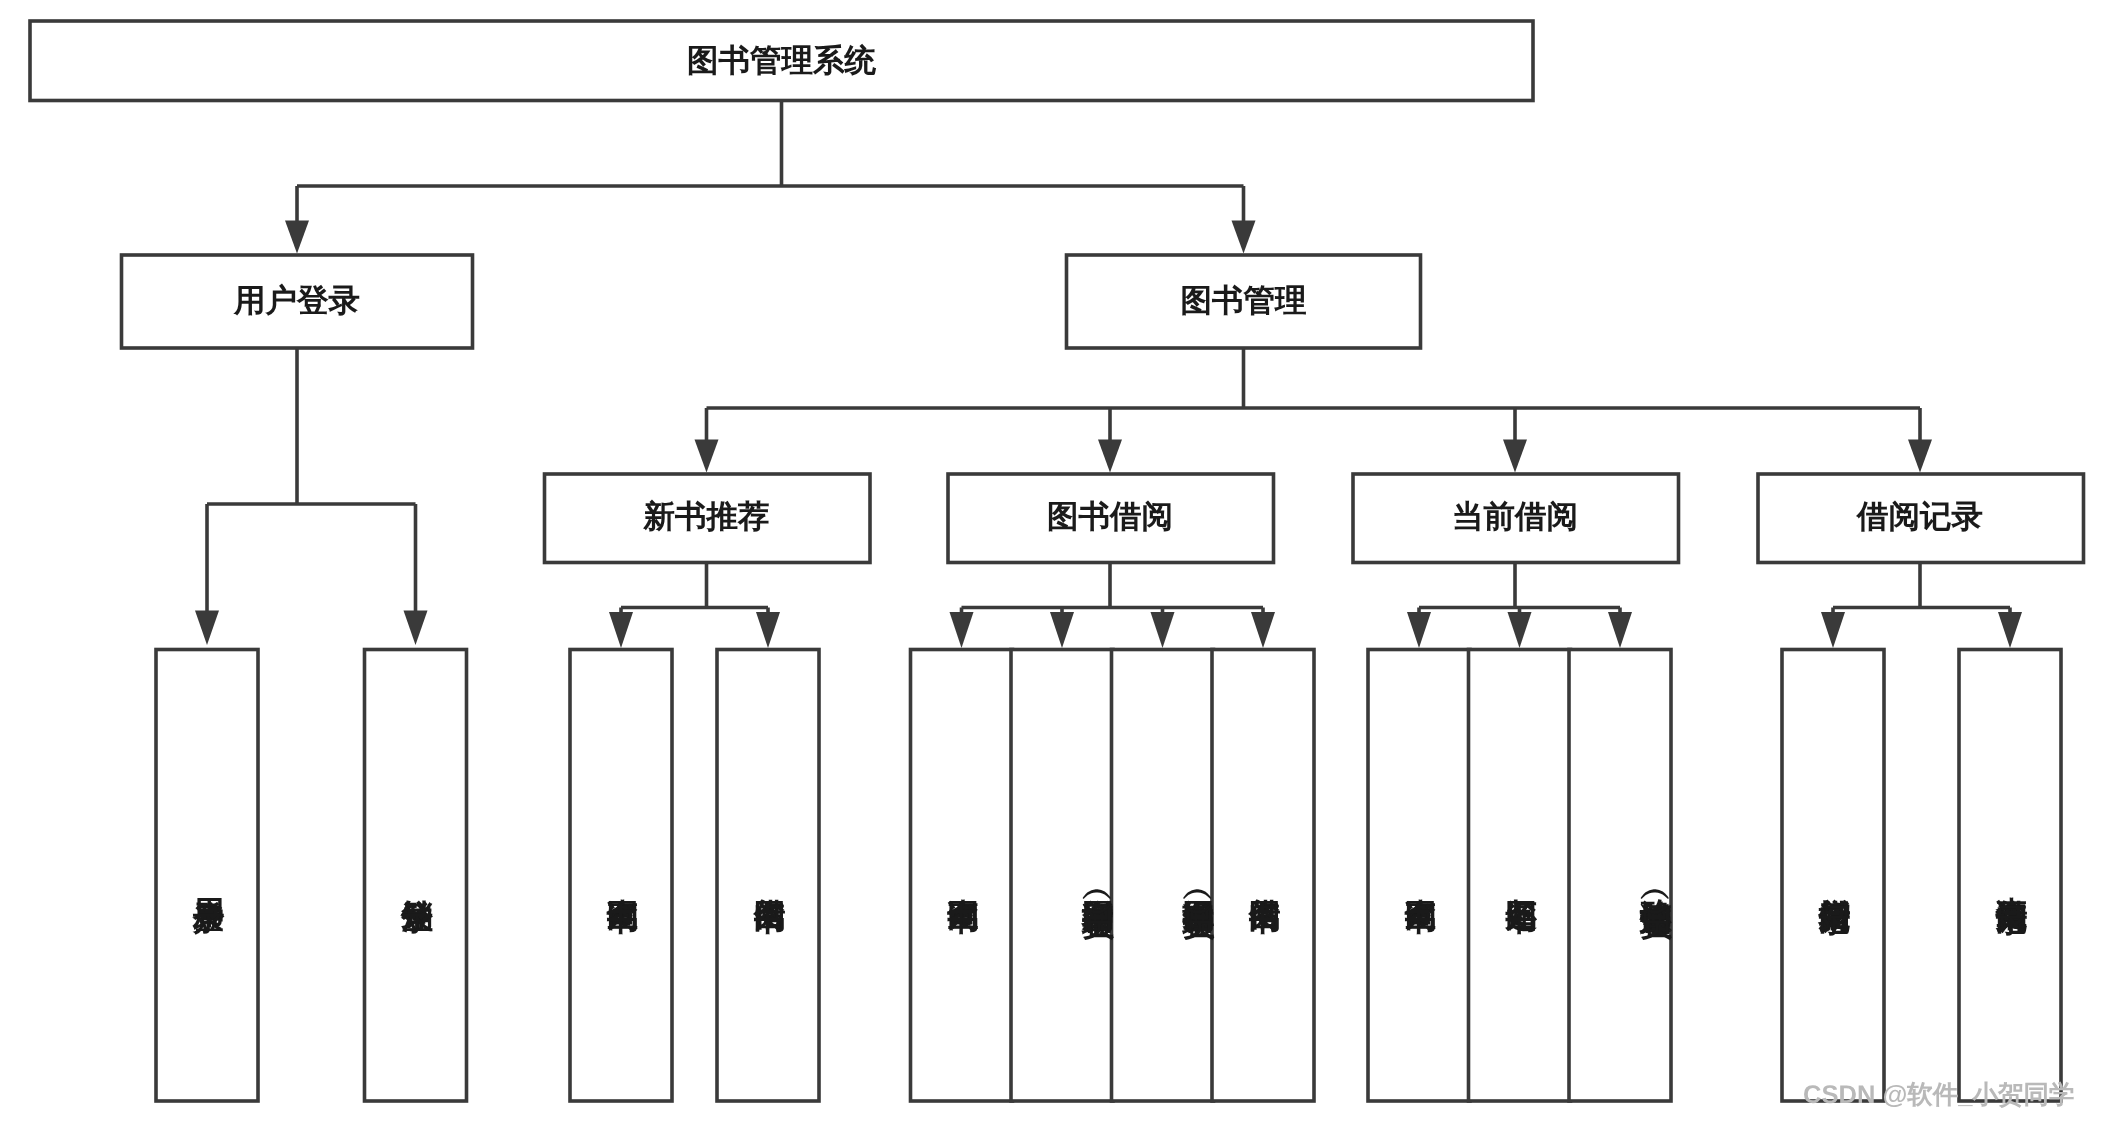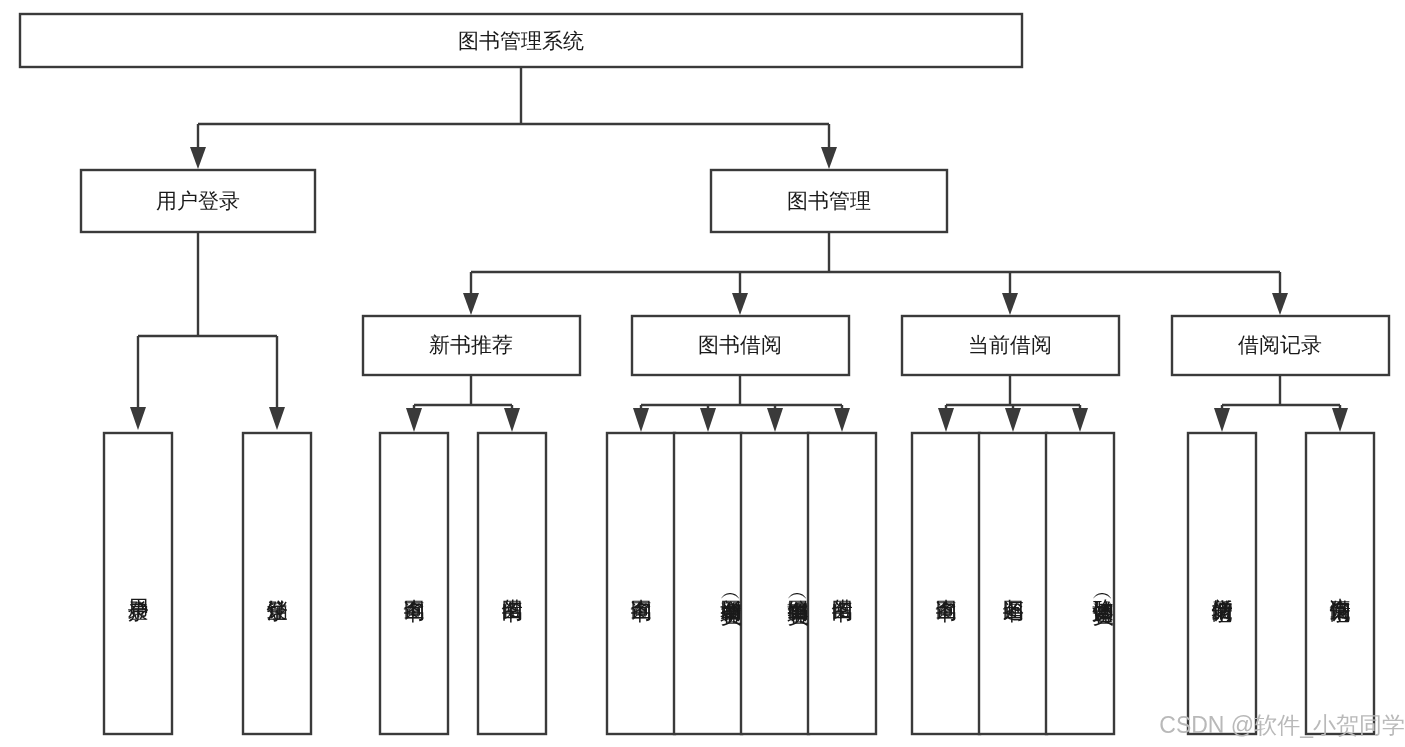--- a/index.html
+++ b/index.html
@@ -11,20 +11,21 @@
     width: 1405px;
     height: 747px;
     font-family: "Liberation Sans", "DejaVu Sans", sans-serif;
     overflow: hidden;
   }
   #diagram-root {
     position: relative;
     width: 1405px;
     height: 747px;
     background: #ffffff;
+    font-weight: bold;
   }
   svg#diagram-svg {
     position: absolute;
     top: 0;
     left: 0;
     width: 1405px;
     height: 747px;
   }
   .node-box {
     fill: #ffffff;
@@ -58,24 +59,24 @@
     color: #1a1a1a;
     display: flex;
     align-items: center;
     justify-content: center;
     letter-spacing: 1px;
     white-space: nowrap;
     pointer-events: none;
   }
   .watermark {
     position: absolute;
-    right: 0;
+    right: 22px;
     bottom: 6px;
     font-family: "Liberation Sans", "DejaVu Sans", sans-serif;
-    font-size: 23px;
+    font-size: 17px;
     color: #b9b9b9;
     white-space: nowrap;
   }
 </style>
 </head>
 <body>
 
 <div id="diagram-root">
 
   <svg id="diagram-svg" viewBox="0 0 1405 747">

